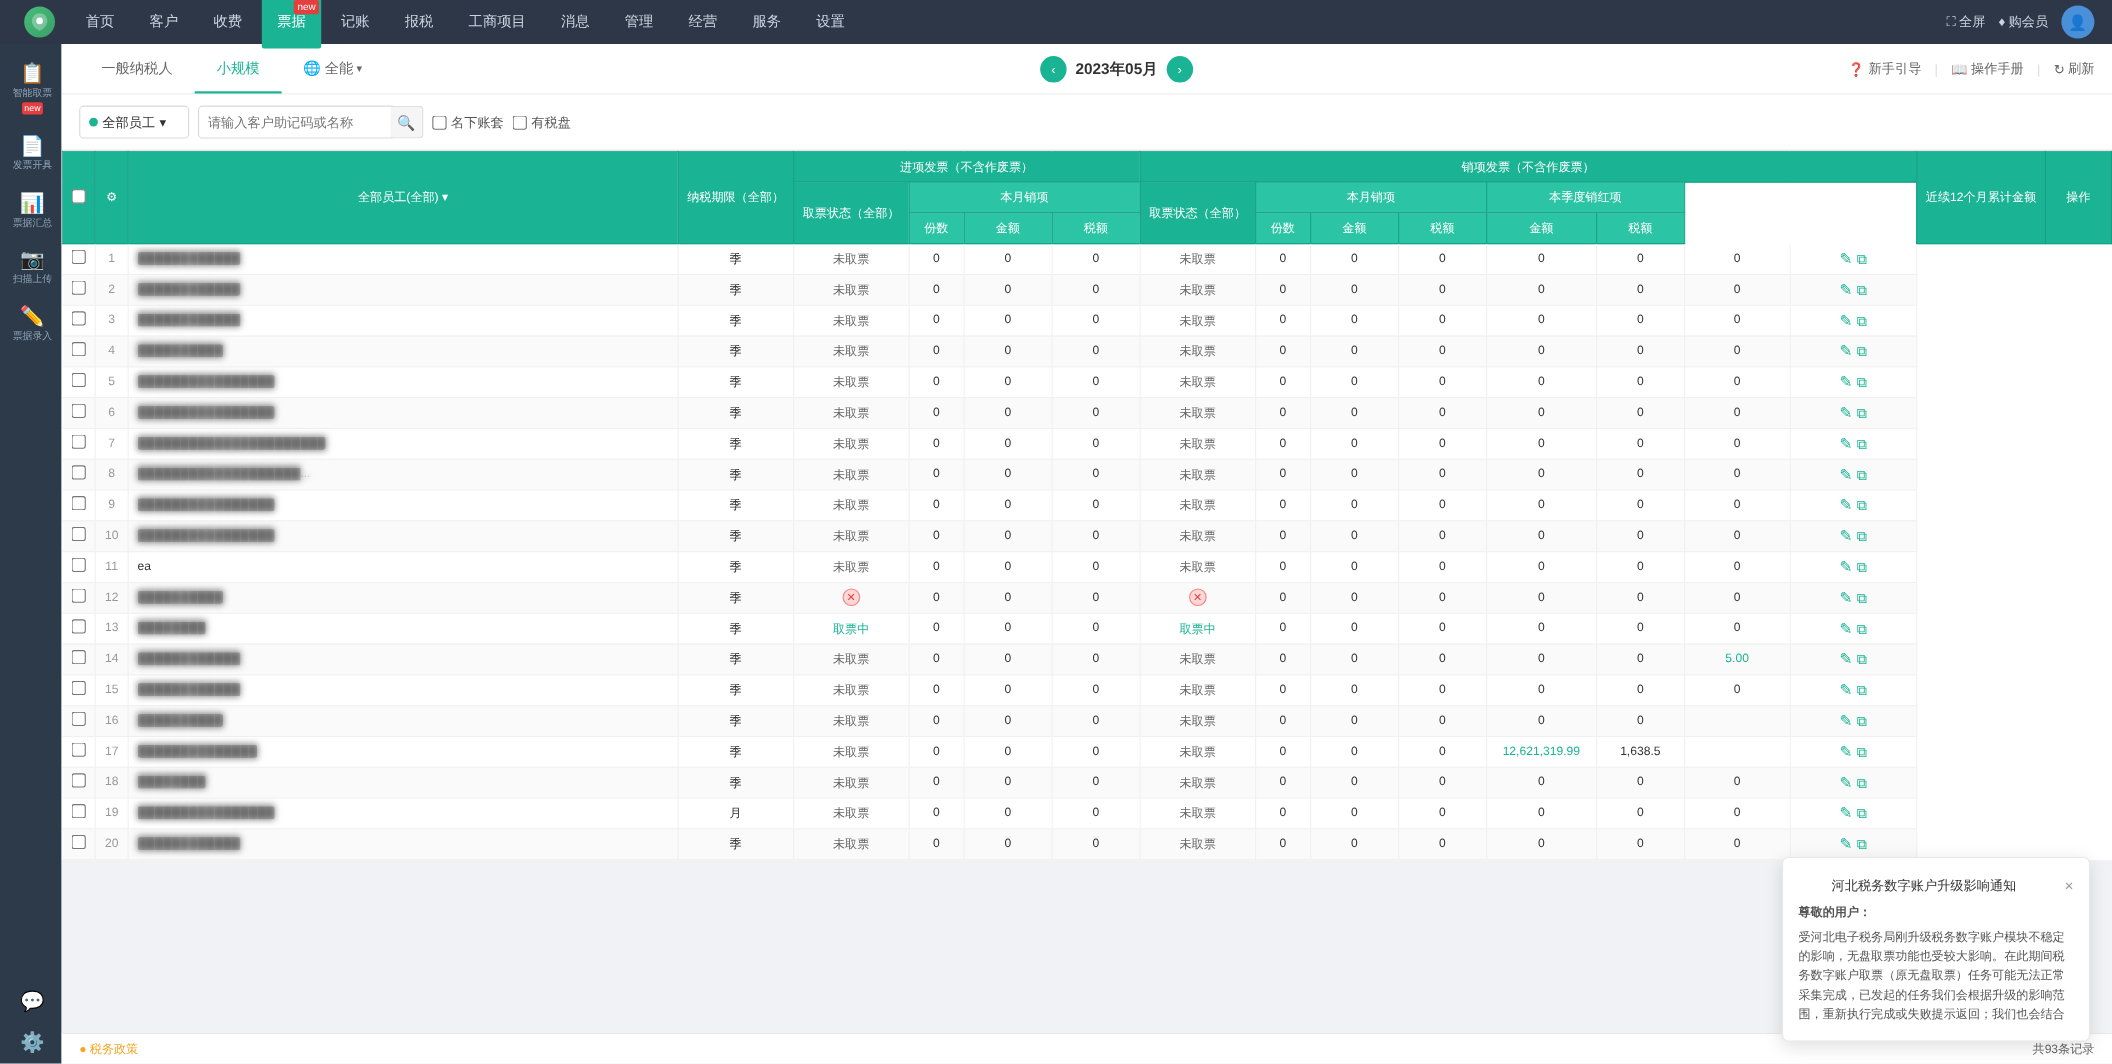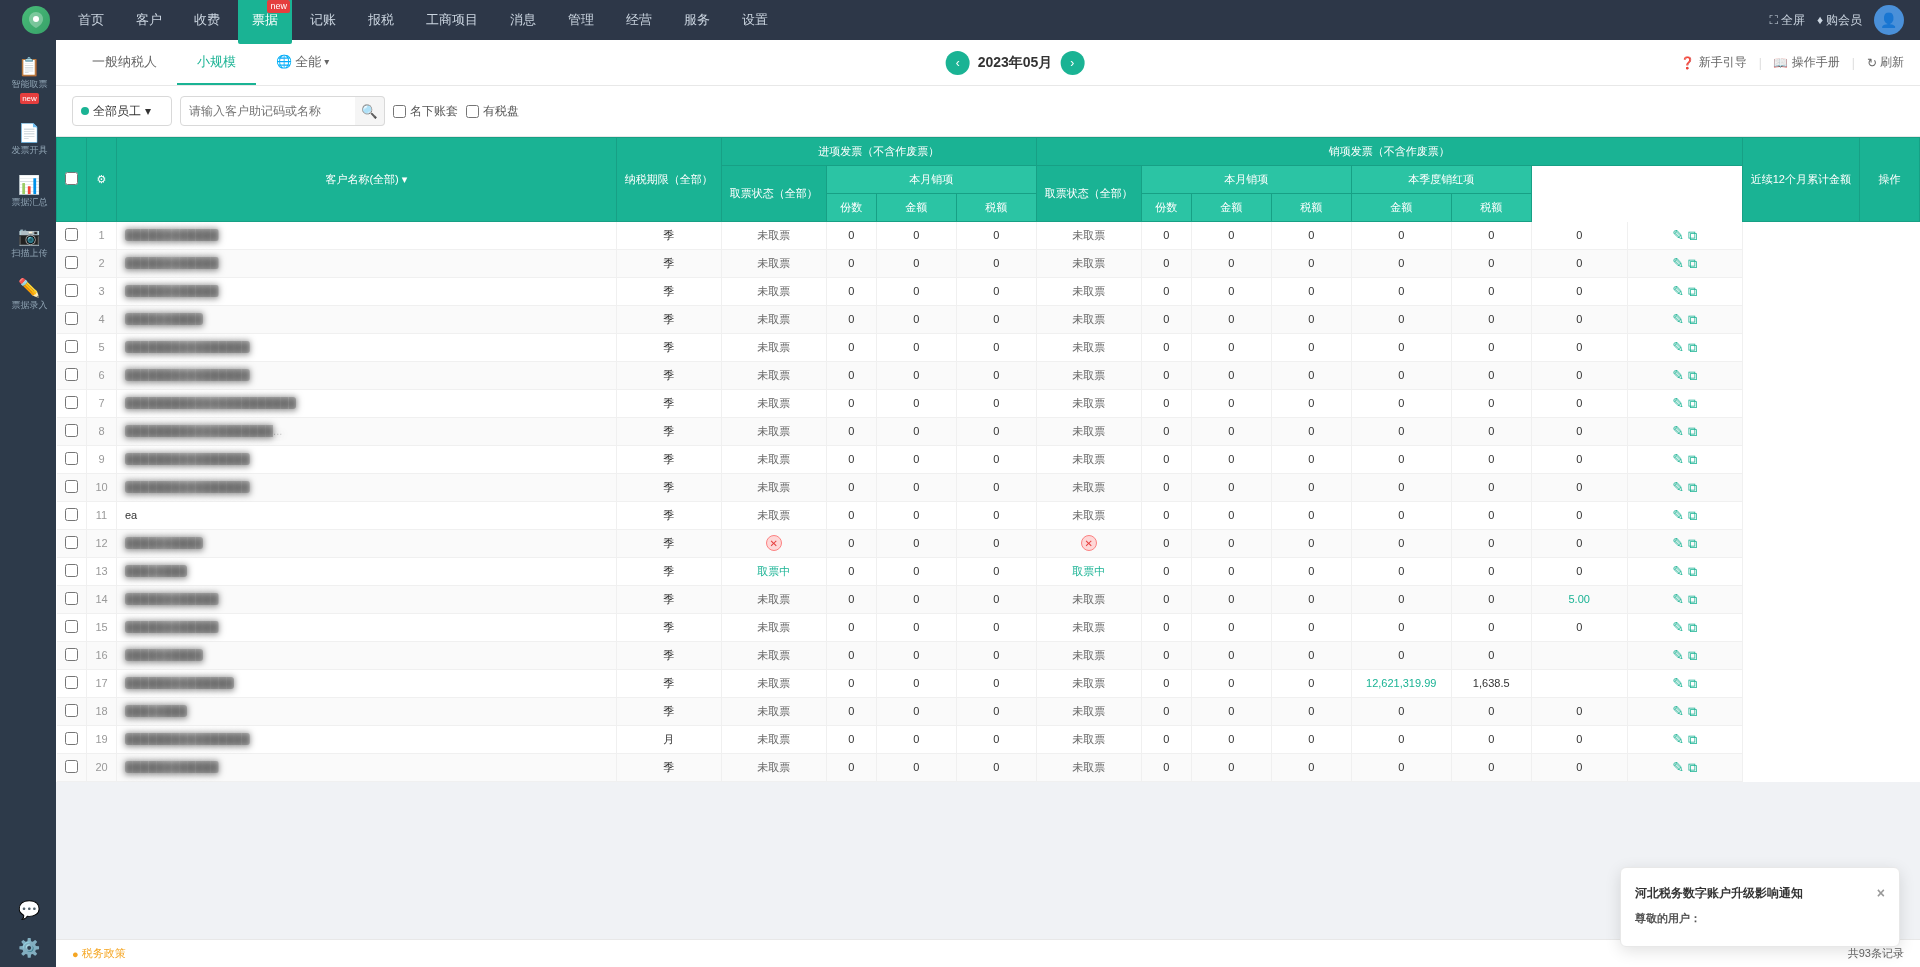--- a/index.html
+++ b/index.html
@@ -68,21 +68,21 @@
     
     .blurred-text { color: transparent; text-shadow: 0 0 6px rgba(0,0,0,0.5); user-select: none; background: linear-gradient(90deg, #ccc 30%, #ddd 50%, #ccc 70%); -webkit-background-clip: text; background-clip: text; border-radius: 3px; }
     .status-pending { color: #666; }
     .status-fetching { color: #1ab394; }
     .error-icon { width: 16px; height: 16px; background: #fed7d7; border-radius: 50%; display: inline-flex; align-items: center; justify-content: center; color: #e53e3e; font-size: 10px; border: 1px solid #fc8181; }
     .action-icon { color: #1ab394; cursor: pointer; font-size: 14px; margin: 0 2px; }
     .link-value { color: #1ab394; cursor: pointer; }
     
     
     .notification-popup { position: fixed; bottom: 20px; right: 20px; width: 280px; background: white; border: 1px solid #e8e8e8; border-radius: 6px; box-shadow: 0 4px 16px rgba(0,0,0,0.12); padding: 14px; font-size: 11px; color: #555; line-height: 1.6; z-index: 1000; }
-    .notification-title { color: #333; font-size: 12px; font-weight: bold; margin-bottom: 6px; display: flex; align-items: center; justify-content: space-between; }
+    .notification-title { color: #333; font-size: 12px; font-weight: normal; margin-bottom: 6px; display: flex; align-items: center; justify-content: space-between; margin-left: 30px; }
     .notification-close { cursor: pointer; color: #999; font-size: 14px; }
     
     
     .bottom-bar { background: white; border-top: 1px solid #e8e8e8; padding: 6px 16px; display: flex; align-items: center; justify-content: space-between; font-size: 11px; color: #666; }
     .tax-policy-link { color: #f5a623; cursor: pointer; display: flex; align-items: center; gap: 3px; }
     .record-count { color: #666; }
 
     
     .tabs-center-area { position: relative; flex: 1; display: flex; align-items: center; justify-content: center; }
     
@@ -261,21 +261,21 @@
     <div class="table-scroll">
       <table class="data-table">
         <thead>
           <tr>
             <th rowspan="3" class="check-col">
               <input type="checkbox" style="">
             </th>
             <th rowspan="3" class="setting-col">
               <span>⚙</span>
             </th>
-            <th rowspan="3" style="min-width:200px;max-width:260px;">客户名称(全部) ▾</th>
+            <th rowspan="3" style="min-width:200px;max-width:260px;">全部员工(全部) ▾</th>
             <th rowspan="3" style="width:60px;">纳税期限（全部）</th>
             <th colspan="4">进项发票（不含作废票）</th>
             <th colspan="8">销项发票（不含作废票）</th>
             <th rowspan="3" style="width:100px;margin-top:13px;">近续12个月累计金额</th>
             <th rowspan="3" style="width:60px;">操作</th>
           </tr>
           <tr>
             <th rowspan="2" style="width:70px;">取票状态（全部）</th>
             <th colspan="3" style="background:#2bc4a4;">本月销项</th>
             <th rowspan="2" style="width:70px;">取票状态（全部）</th>
@@ -668,13 +668,14 @@
 
   </div>
 </div>
 
 <div class="notification-popup">
   <div class="notification-title">
     <span>河北税务数字账户升级影响通知</span>
     <span class="notification-close">×</span>
   </div>
   <div style="font-weight:bold;margin-bottom:4px;">尊敬的用户：</div>
+  <div>受河北电子税务局刚升级税务数字账户模块不稳定的影响，无盘取票功能也受较大影响。在此期间税务数字账户取票（原无盘取票）任务可能无法正常采集完成，已发起的任务我们会根据升级的影响范围，重新执行完成或失败提示返回；我们也会结合</div>
 </div>
 
 </body></html>

